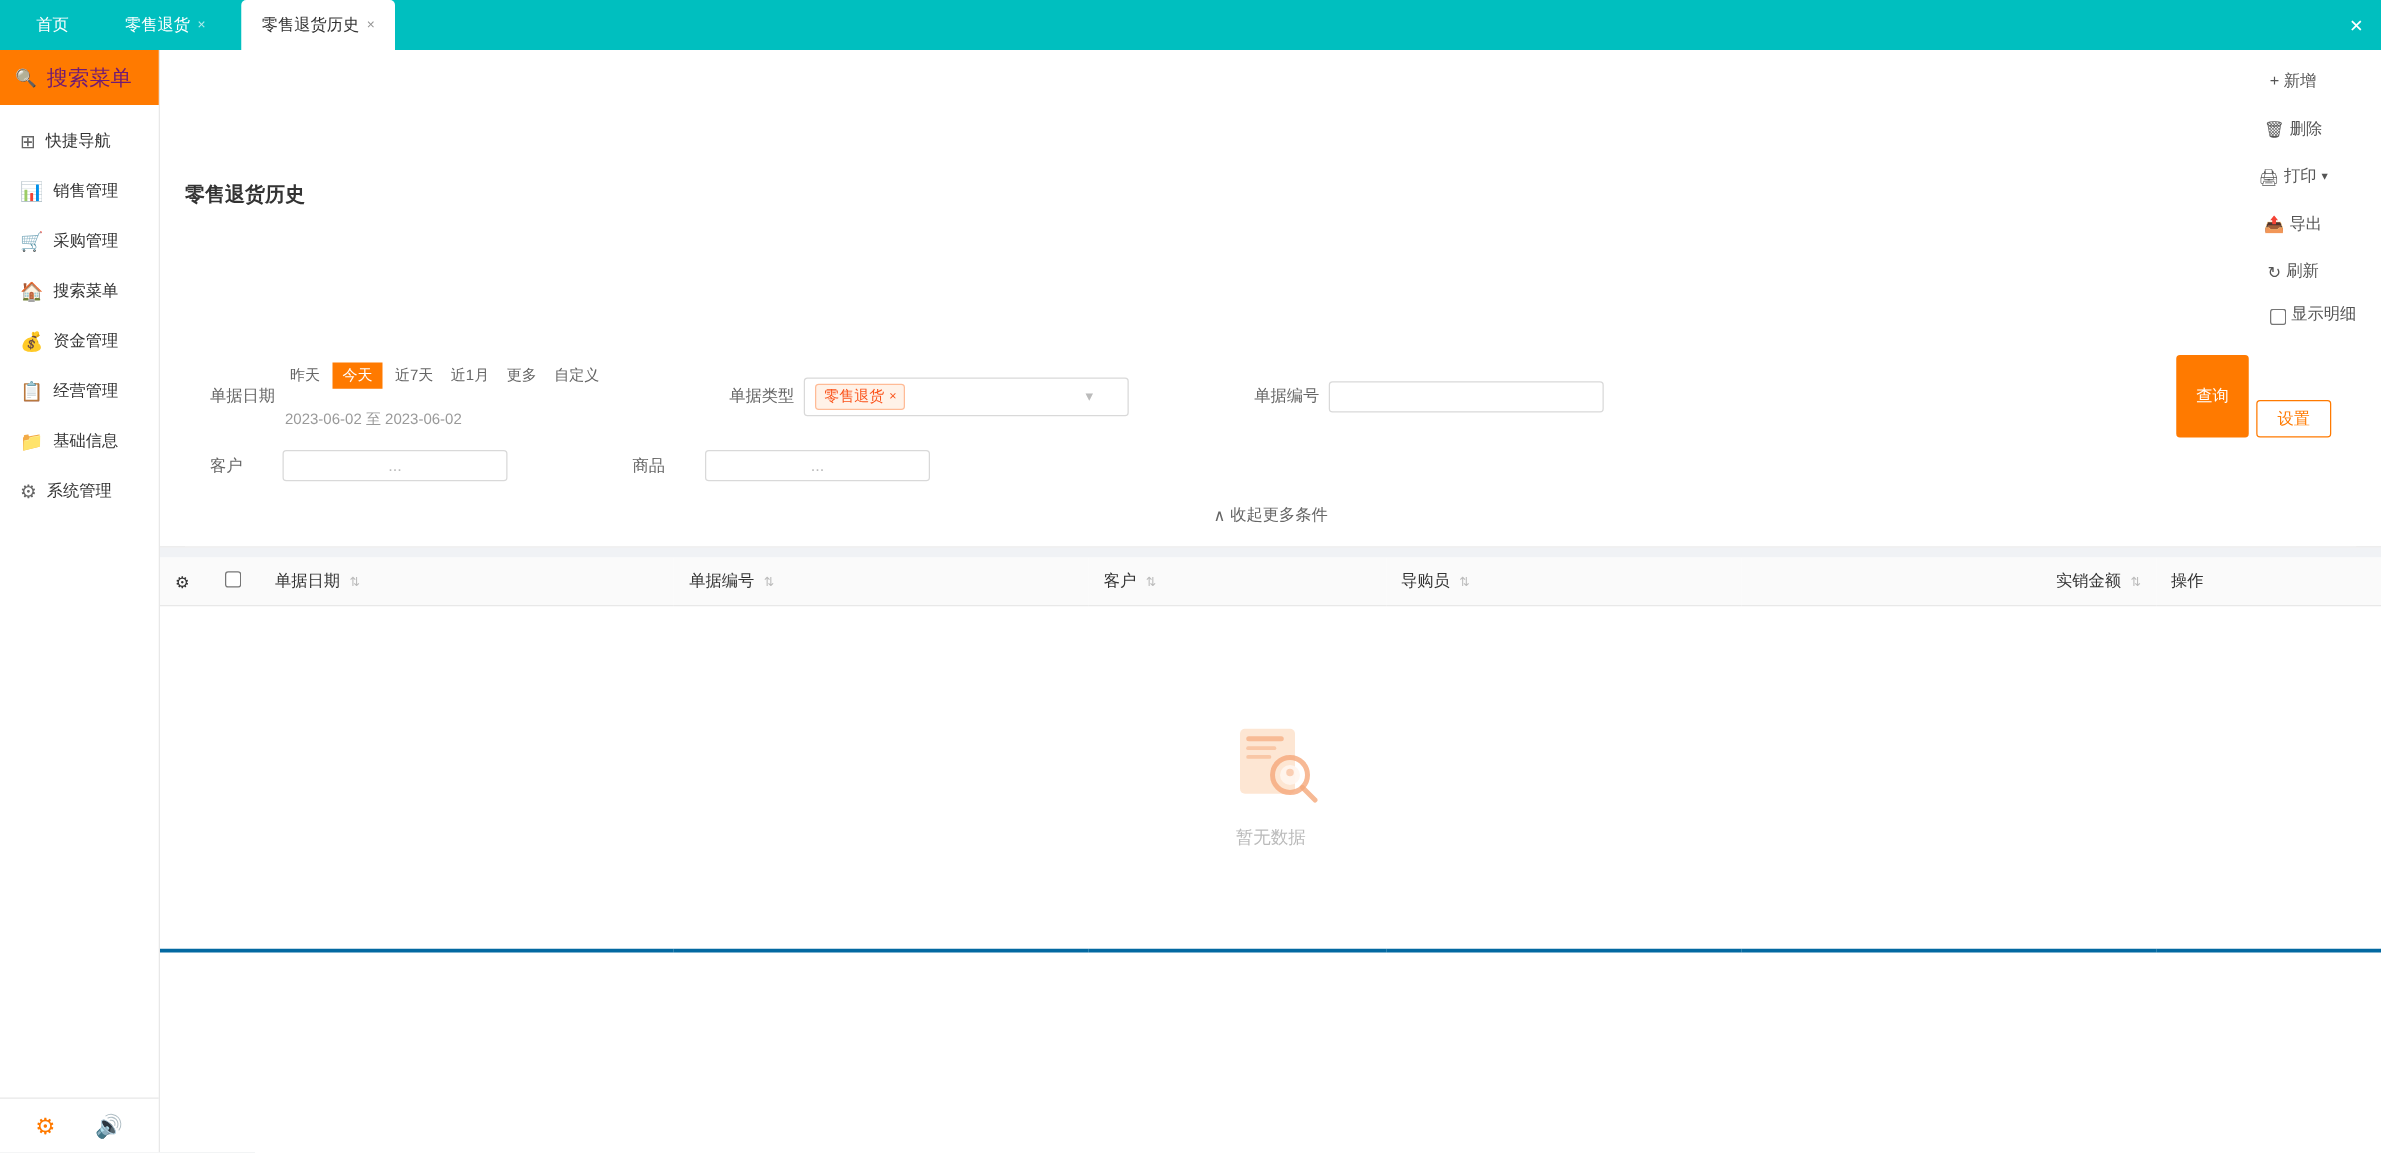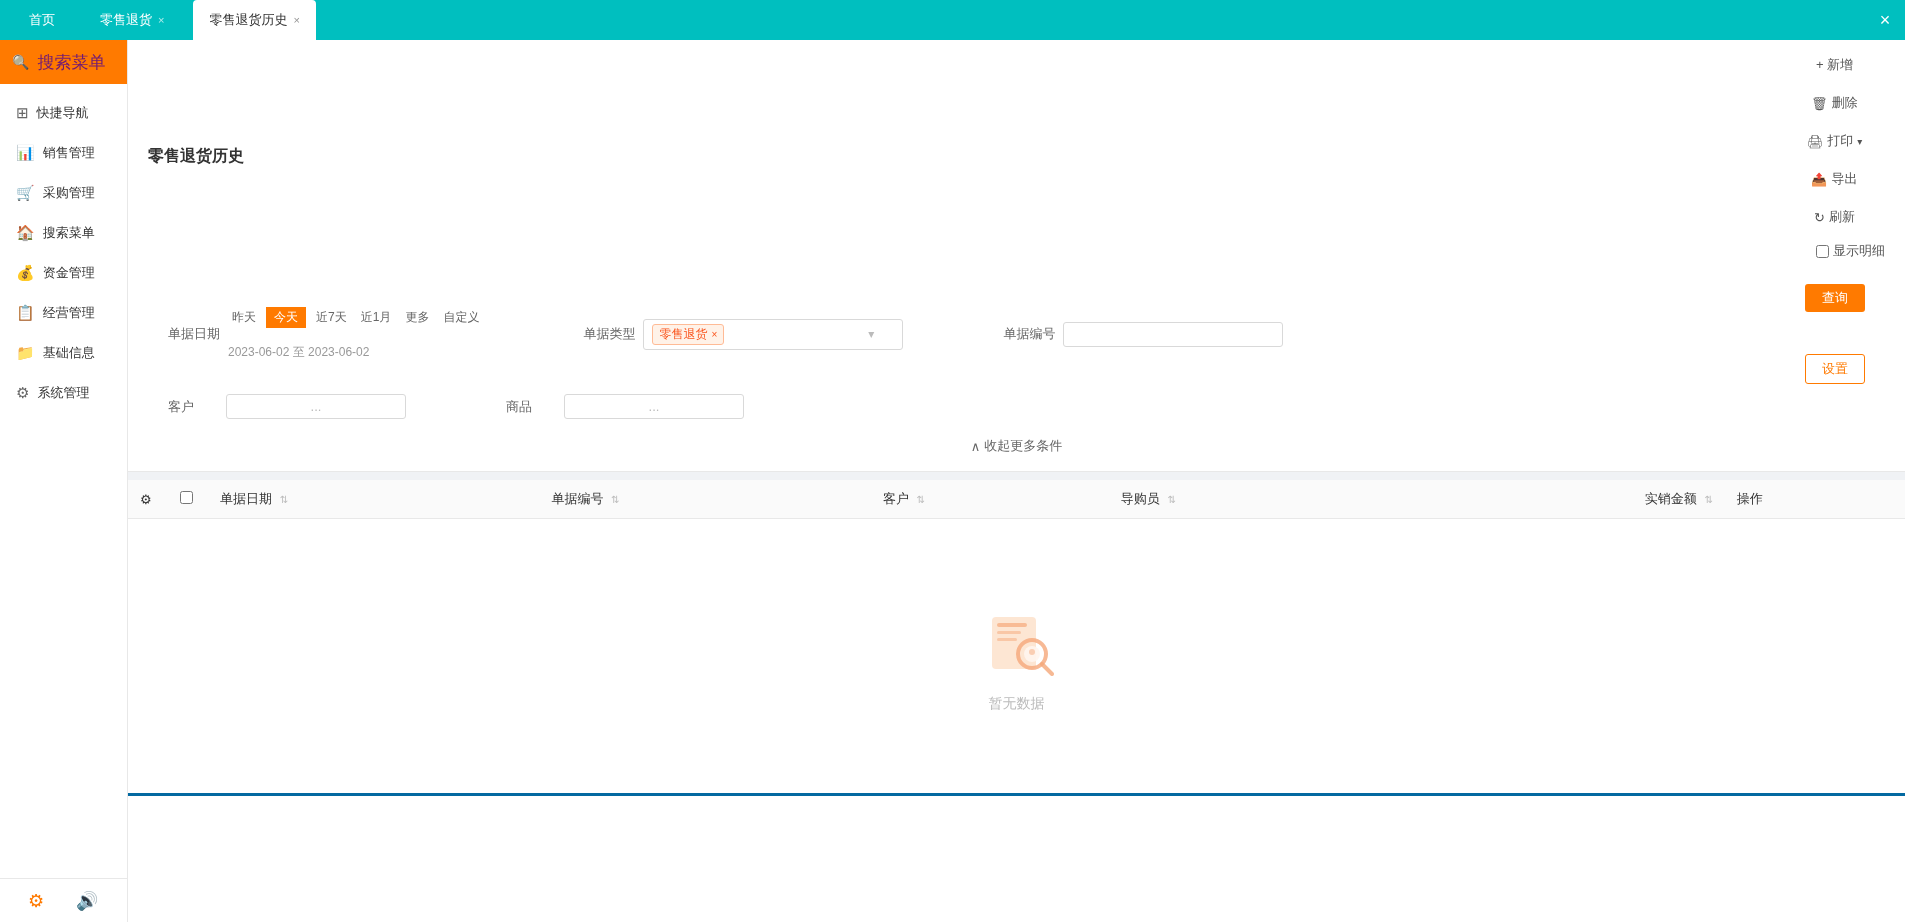--- a/index.html
+++ b/index.html
@@ -181,21 +181,21 @@
       color: #ff7a00;
       border: 1px solid #ff7a00;
       padding: 5px 16px;
       border-radius: 3px;
       font-size: 13px;
       cursor: pointer;
       margin-top: 36px;
     }
     .display-detail-label {
       display: flex;
-      align-items: center;
+      align-items: flex-end;
       gap: 4px;
       font-size: 13px;
       color: #555;
       margin-left: 32px;
     }
     .display-detail-label input[type=checkbox] { cursor: pointer; }
 
     
     .filter-area {
       padding: 12px 0;
@@ -534,21 +534,21 @@
               </div>
               <span style="color:#bbb;font-size:12px;margin-left:auto;">▾</span>
             </div>
           </div>
 
           <div class="filter-item" style="margin-left:60px;">
             <span class="filter-label">单据编号</span>
             <input class="filter-input" style="width: 220px;" placeholder="">
           </div>
 
-          <div style="display:flex;flex-direction:column;gap:6px;margin-left:auto;">
+          <div style="display:flex;flex-direction:row;gap:6px;margin-left:auto;">
             <button class="btn-primary">查询</button>
             <button class="btn-secondary">设置</button>
           </div>
         </div>
 
         <div class="filter-row">
 
           <div class="filter-item">
             <span class="filter-label">客户</span>
             <div class="filter-dots">...</div>

